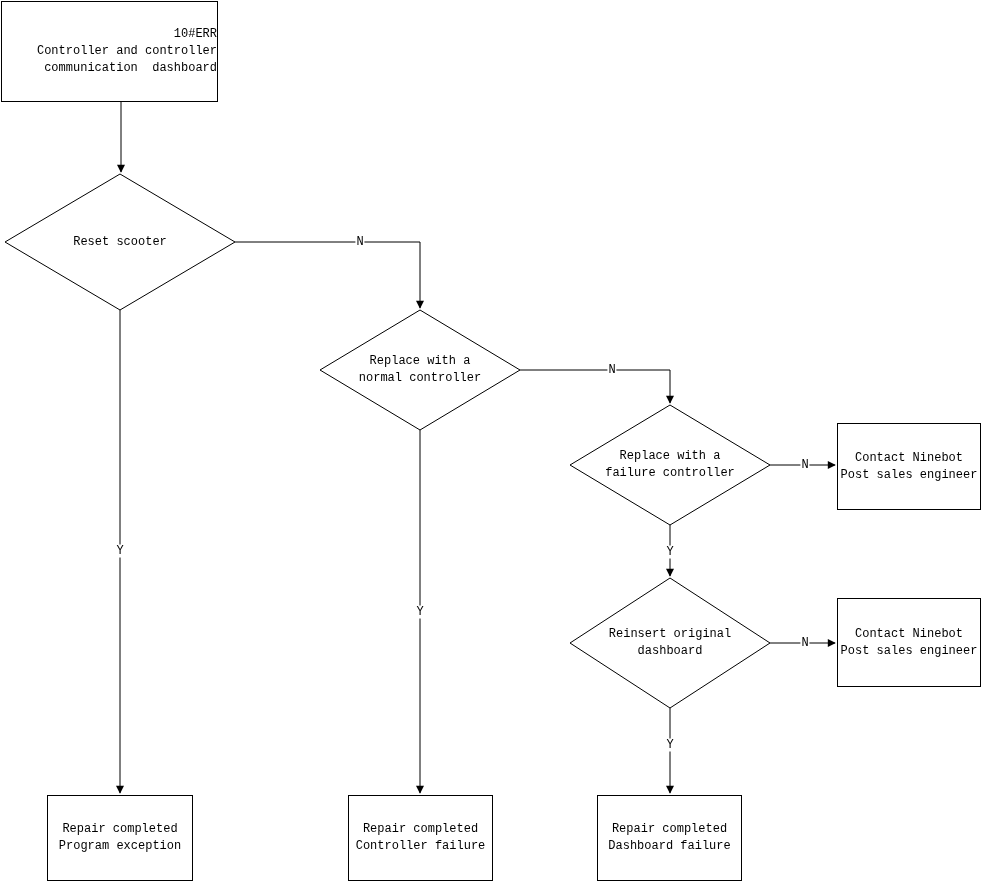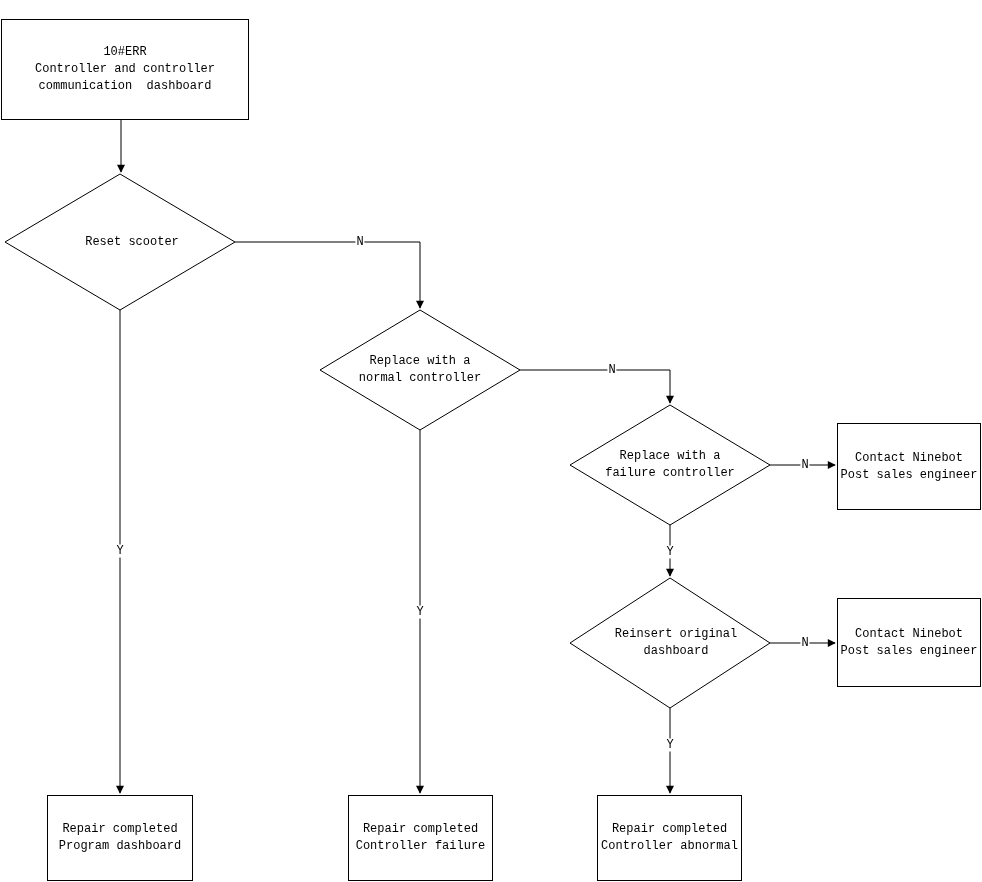--- a/index.html
+++ b/index.html
@@ -62,66 +62,66 @@
     <polyline points="235,242 420,242 420,308" fill="none" stroke="#000000" stroke-width="1" marker-end="url(#arrow)"></polyline>
     <line x1="120" y1="310" x2="120" y2="793" stroke="#000000" stroke-width="1" marker-end="url(#arrow)"></line>
     <polyline points="520,370 670,370 670,403" fill="none" stroke="#000000" stroke-width="1" marker-end="url(#arrow)"></polyline>
     <line x1="420" y1="430" x2="420" y2="793" stroke="#000000" stroke-width="1" marker-end="url(#arrow)"></line>
     <line x1="770" y1="465" x2="835" y2="465" stroke="#000000" stroke-width="1" marker-end="url(#arrow)"></line>
     <line x1="670" y1="525" x2="670" y2="576" stroke="#000000" stroke-width="1" marker-end="url(#arrow)"></line>
     <line x1="770" y1="643" x2="835" y2="643" stroke="#000000" stroke-width="1" marker-end="url(#arrow)"></line>
     <line x1="670" y1="708" x2="670" y2="793" stroke="#000000" stroke-width="1" marker-end="url(#arrow)"></line>
   </svg>
 
-  <div class="node-box" style="left:1px; top:19px; width:248px; height:101px;">
+  <div class="node-box" style="left:1px; top:1px; width:217px; height:101px;align-items:flex-end;">
     <span class="tline">10#ERR</span>
     <span class="tline">Controller and controller</span>
     <span class="tline">communication  dashboard</span>
   </div>
 
   <div class="node-box" style="left:837px; top:423px; width:144px; height:87px;">
     <span class="tline">Contact Ninebot</span>
     <span class="tline">Post sales engineer</span>
   </div>
 
   <div class="node-box" style="left:837px; top:598px; width:144px; height:89px;">
     <span class="tline">Contact Ninebot</span>
     <span class="tline">Post sales engineer</span>
   </div>
 
   <div class="node-box" style="left:47px; top:795px; width:146px; height:86px;">
     <span class="tline">Repair completed</span>
-    <span class="tline">Program dashboard</span>
+    <span class="tline">Program exception</span>
   </div>
 
   <div class="node-box" style="left:348px; top:795px; width:145px; height:86px;">
     <span class="tline">Repair completed</span>
     <span class="tline">Controller failure</span>
   </div>
 
   <div class="node-box" style="left:597px; top:795px; width:145px; height:86px;">
     <span class="tline">Repair completed</span>
-    <span class="tline">Controller abnormal</span>
+    <span class="tline">Dashboard failure</span>
   </div>
 
-  <div class="diamond-label" style="left:132px; top:242px;">
+  <div class="diamond-label" style="left:120px; top:242px;">
     <span class="tline">Reset scooter</span>
   </div>
 
   <div class="diamond-label" style="left:420px; top:370px;">
     <span class="tline" style="display:block">Replace with a</span>
     <span class="tline" style="display:block">normal controller</span>
   </div>
 
   <div class="diamond-label" style="left:670px; top:465px;">
     <span class="tline" style="display:block">Replace with a</span>
     <span class="tline" style="display:block">failure controller</span>
   </div>
 
-  <div class="diamond-label" style="left:670px; top:643px;margin-left:6px;">
+  <div class="diamond-label" style="left:670px; top:643px;">
     <span class="tline" style="display:block">Reinsert original</span>
     <span class="tline" style="display:block">dashboard</span>
   </div>
 
   <span class="edge-label" style="left:360px; top:242px;">N</span>
   <span class="edge-label" style="left:120px; top:551px;">Y</span>
   <span class="edge-label" style="left:612px; top:370px;">N</span>
   <span class="edge-label" style="left:420px; top:612px;">Y</span>
   <span class="edge-label" style="left:805px; top:465px;">N</span>
   <span class="edge-label" style="left:670px; top:552px;">Y</span>

